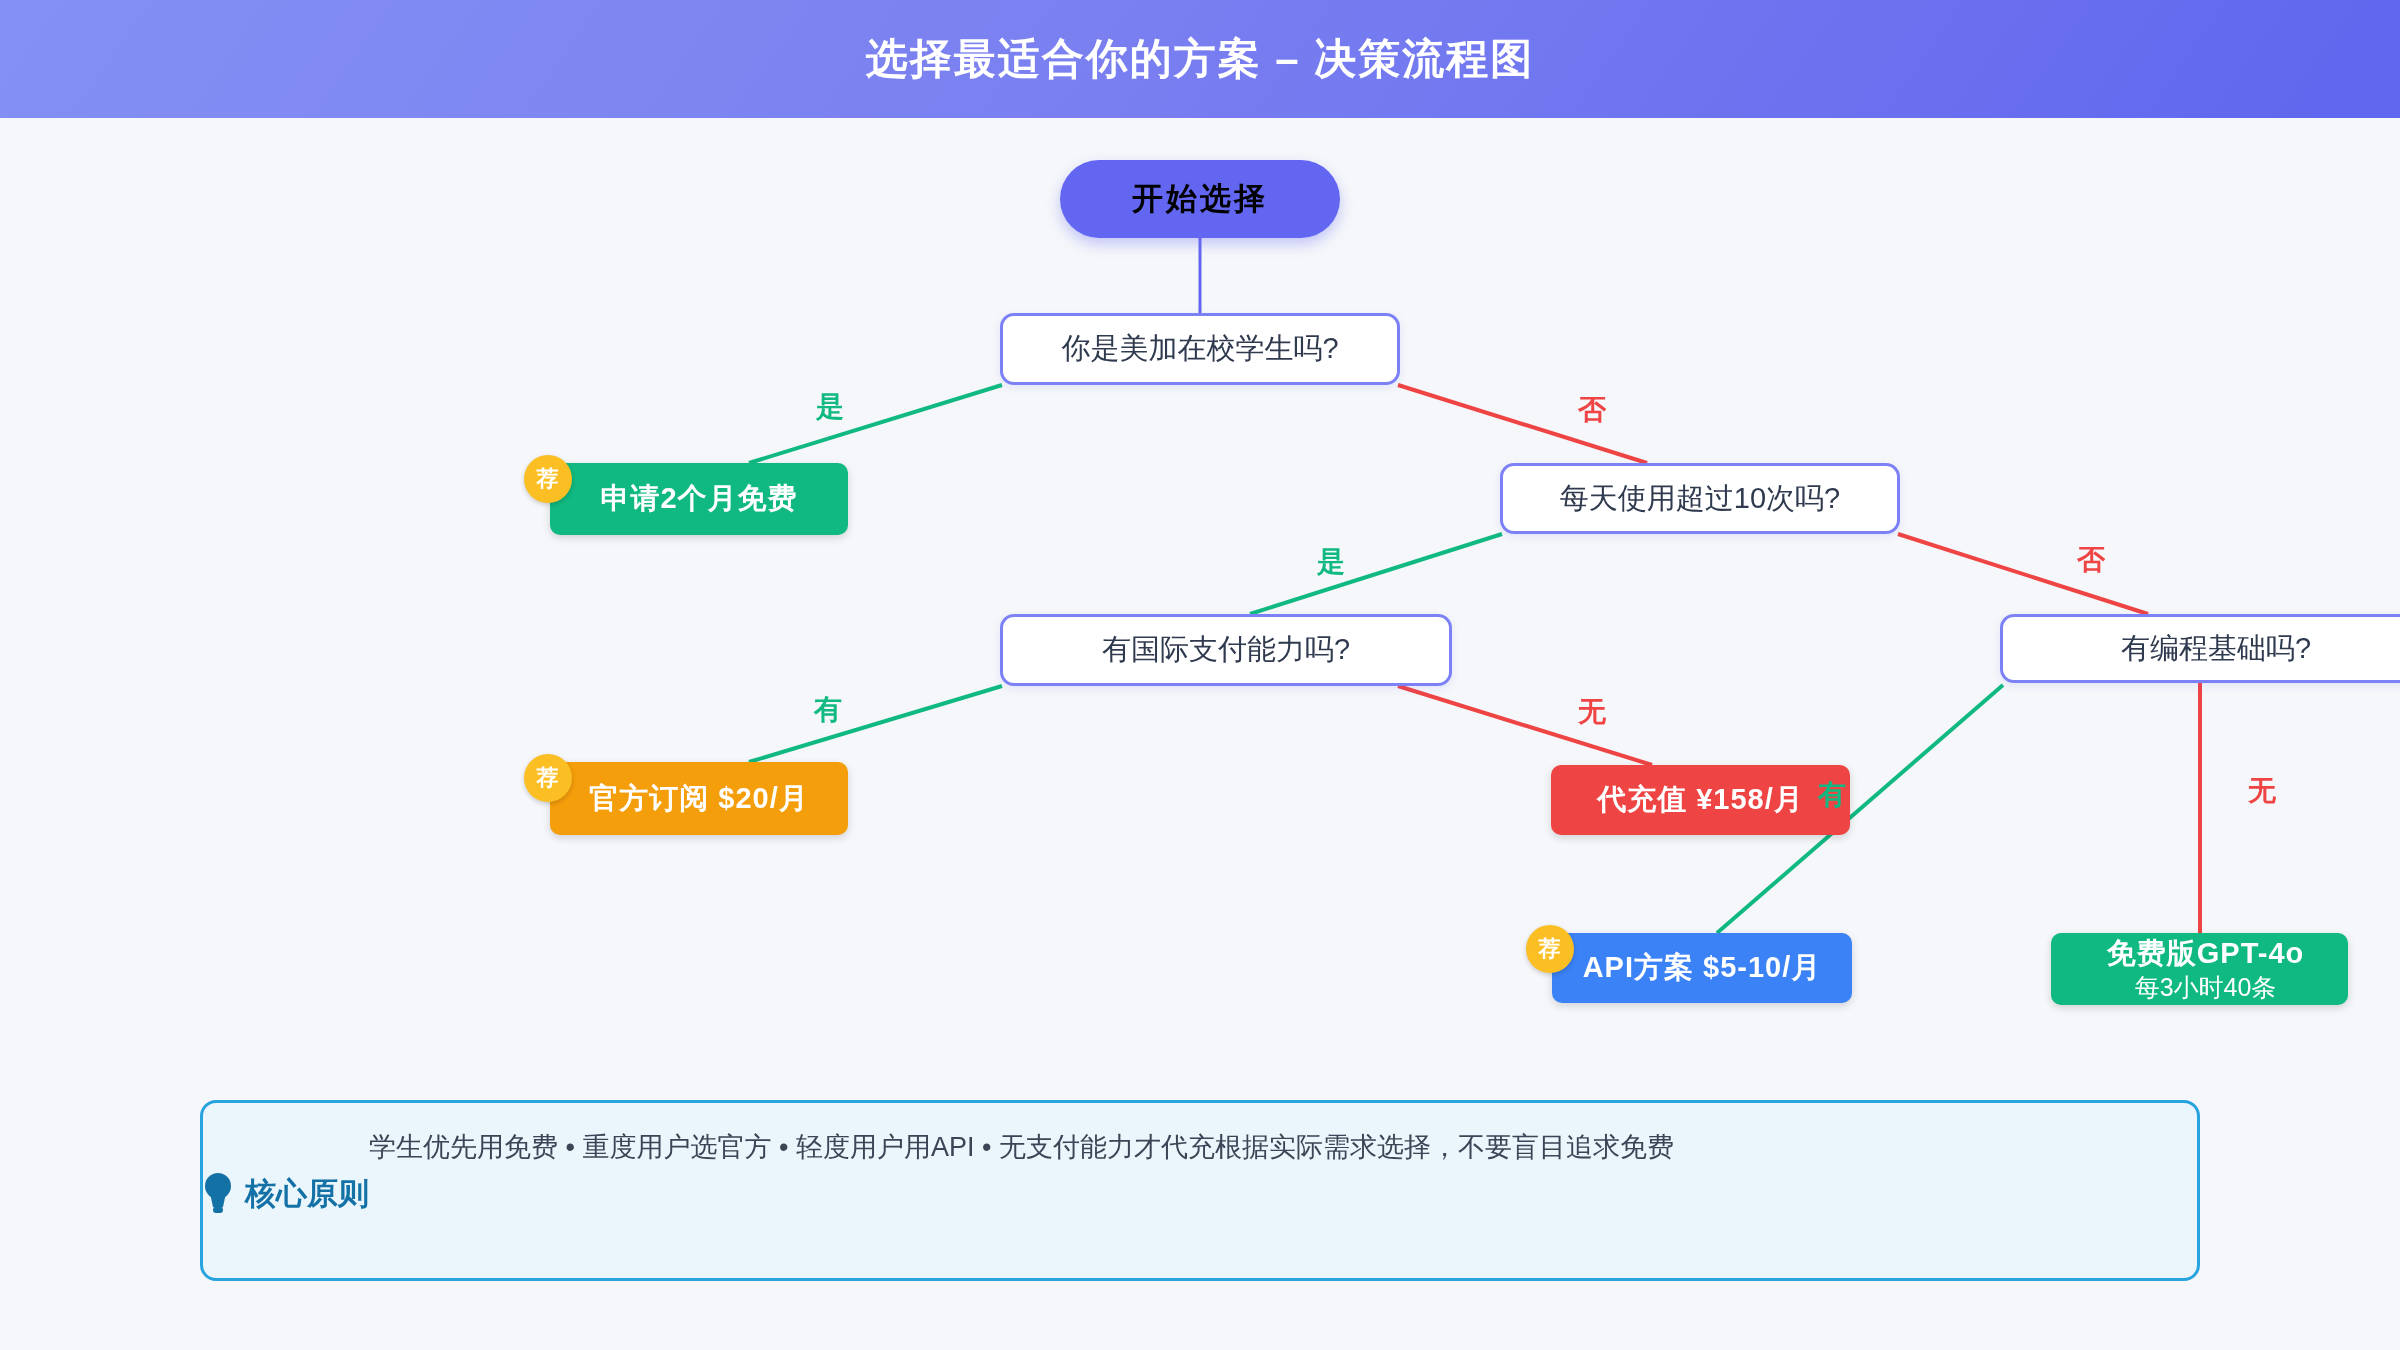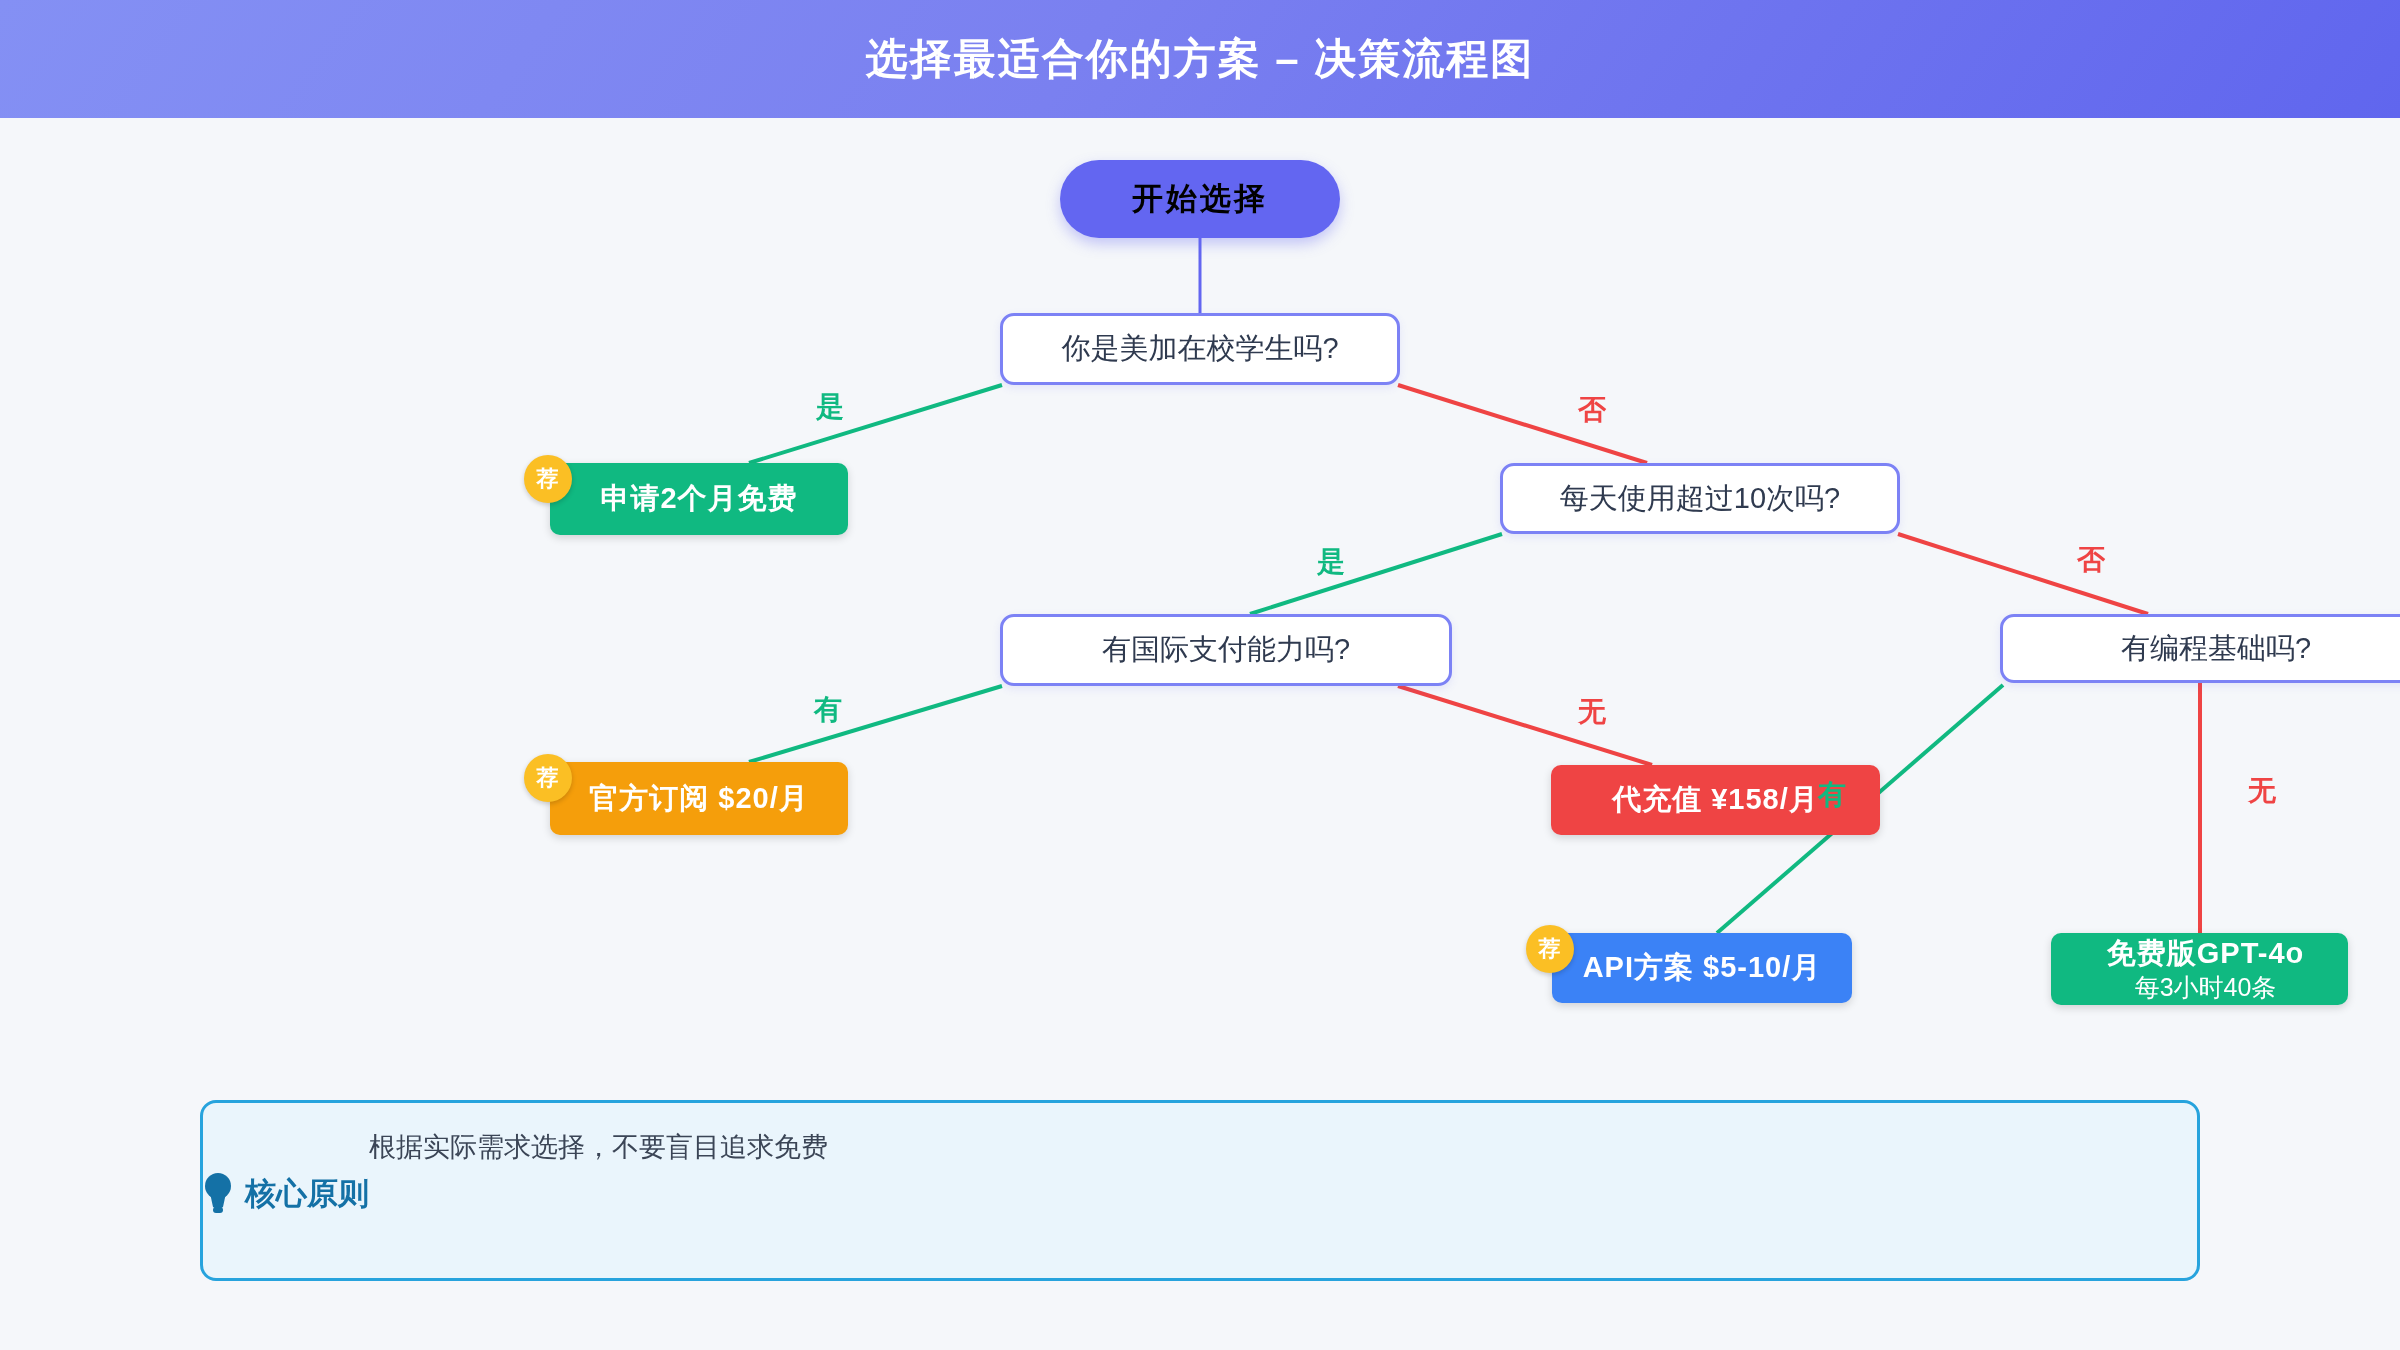--- a/index.html
+++ b/index.html
@@ -111,21 +111,21 @@
 <div class="node result-node result-green" style="left:550px; top:463px; width:298px; height:72px;">
   <div class="badge">荐</div>
   <span>申请2个月免费</span>
 </div>
 
 <div class="node result-node result-orange" style="left:550px; top:762px; width:298px; height:73px;">
   <div class="badge">荐</div>
   <span>官方订阅 $20/月</span>
 </div>
 
-<div class="node result-node result-red" style="left:1551px; top:765px; width:329px; height:70px;">
+<div class="node result-node result-red" style="left:1551px; top:765px; width:299px; height:70px;">
   <span>代充值 ¥158/月</span>
 </div>
 
 <div class="node result-node result-blue" style="left:1552px; top:933px; width:300px; height:70px;">
   <div class="badge">荐</div>
   <span>API方案 $5-10/月</span>
 </div>
 
 <div class="node result-node result-green result-stack" style="left:2051px; top:933px; width:297px; height:72px;">
   <span>免费版GPT-4o</span>
@@ -134,14 +134,15 @@
 
 <div class="principles">
   <div class="principles-title-row">
     <svg class="bulb" viewBox="0 0 30 42">
       <circle cx="15" cy="13" r="13" fill="#1471a6"></circle>
       <path d="M7 20 L23 20 L20 34 Q15 38 10 34 Z" fill="#1471a6"></path>
       <rect x="10" y="34" width="10" height="6" rx="3" fill="#1471a6"></rect>
     </svg>
     <span>核心原则</span>
   </div>
+  <div class="principles-text">学生优先用免费 • 重度用户选官方 • 轻度用户用API • 无支付能力才代充</div>
   <div class="principles-text">根据实际需求选择，不要盲目追求免费</div>
 </div>
 
 </body></html>

